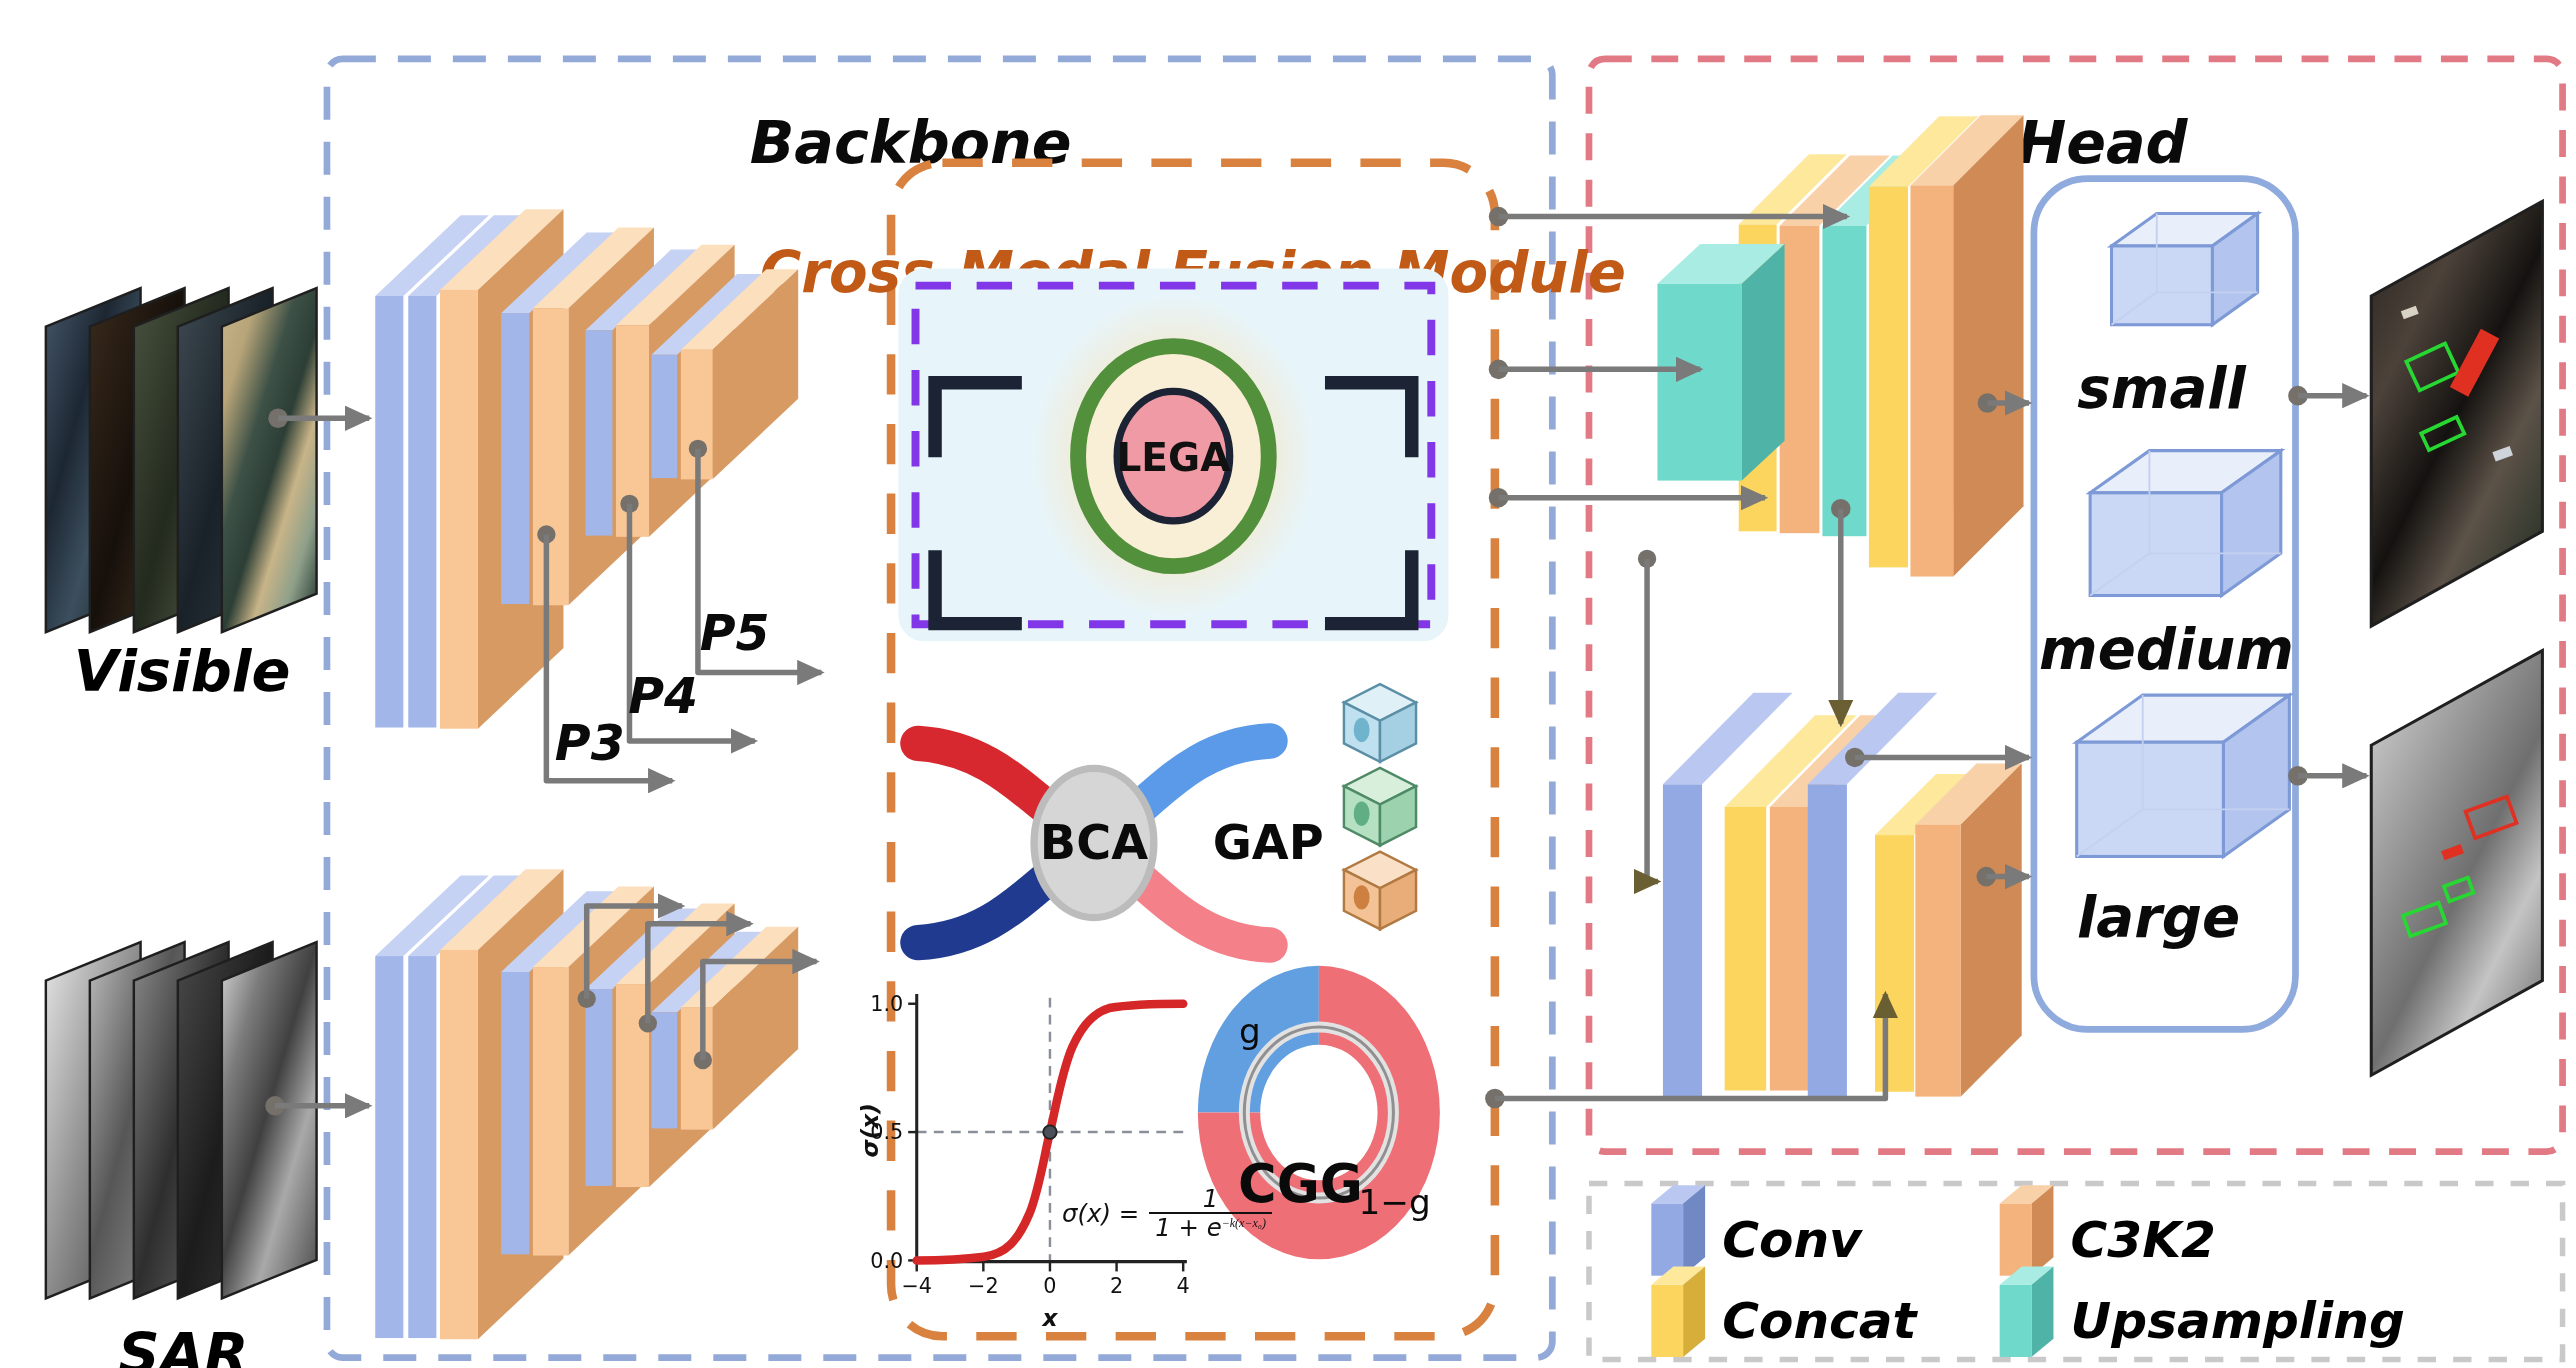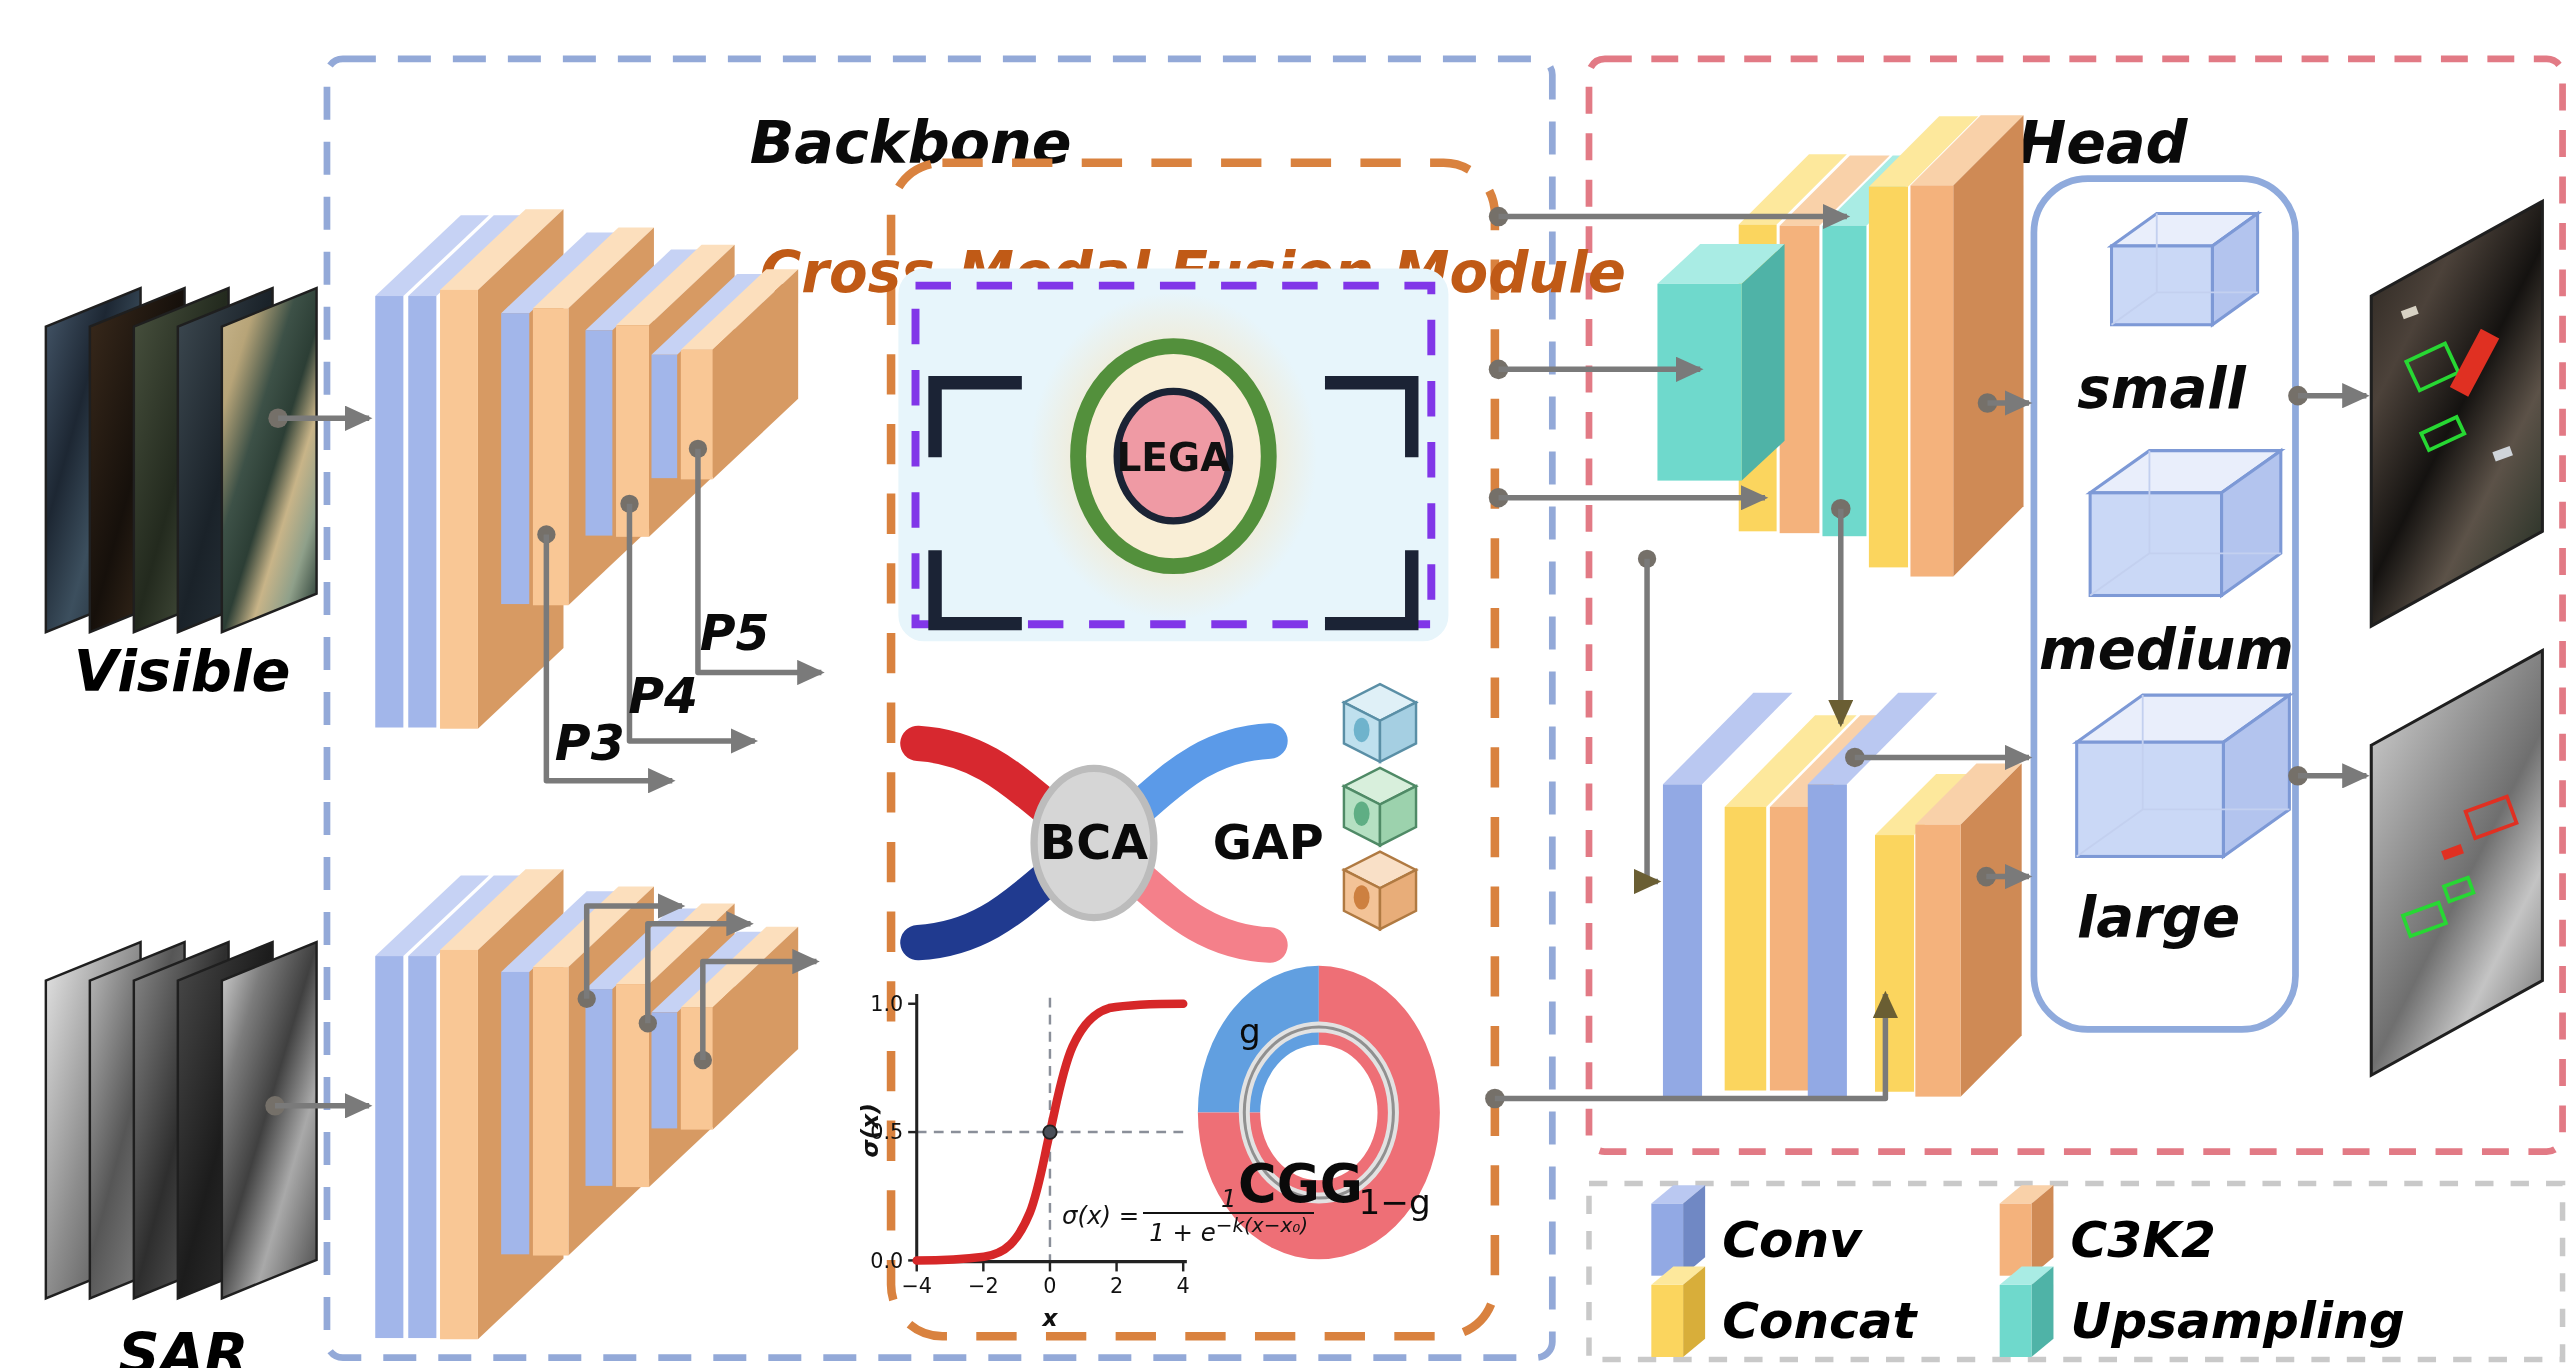--- a/index.html
+++ b/index.html
@@ -22,26 +22,26 @@
   
   .bb-blue{fill:#a2b6ea;} .bb-blue-t{fill:#c6d2f4;}
   .bb-or{fill:#f9c795;} .bb-or-t{fill:#fcdfbd;} .bb-or-s{fill:#d79a63;}
   .hd-teal{fill:#6fd9cc;} .hd-teal-t{fill:#a9ece4;} .hd-teal-s{fill:#4fb3a7;}
   .hd-yel{fill:#fbd55e;} .hd-yel-t{fill:#fde89c;} .hd-yel-s{fill:#d8ae3a;}
   .hd-or{fill:#f4b27c;} .hd-or-t{fill:#f9d1a9;} .hd-or-s{fill:#cf8a55;}
   .hd-blue{fill:#92a9e4;} .hd-blue-t{fill:#bac8f1;} .hd-blue-s{fill:#7088c4;}
   .wire{stroke:#7a7a7a;stroke-width:9;fill:none;stroke-linejoin:round;}
   .dot{fill:#757069;}
   
-  .formula{position:absolute;left:1062px;top:1165px;display:flex;align-items:center;gap:4px;
+  .formula{position:absolute;left:1062px;top:1165px;display:flex;align-items:center;gap:10px;
            font:italic 400 24.4px "DejaVu Sans",sans-serif;color:#111;}
   .formula .frac{display:inline-flex;flex-direction:column;align-items:center;line-height:1.05;}
   .formula .num{padding:0 6.1px;}
   .formula .den{border-top:2.4px solid #111;padding:1.2px 6.1px 0 6.1px;white-space:nowrap;}
-  .formula sup{font-size:20px;}
+  .formula sup{font-size:12px;font-family:Liberation Serif, serif;}
 </style>
 </head>
 <body>
 
 <div class="stage">
 <svg width="2576" height="1369" viewBox="0 0 4215 2240">
   <defs>
     <marker id="ah" markerUnits="strokeWidth" markerWidth="5.2" markerHeight="4.6" refX="4.4" refY="2.3" orient="auto">
       <path d="M0,0 L5,2.3 L0,4.6 z" fill="#7a7a7a"></path>
     </marker>

